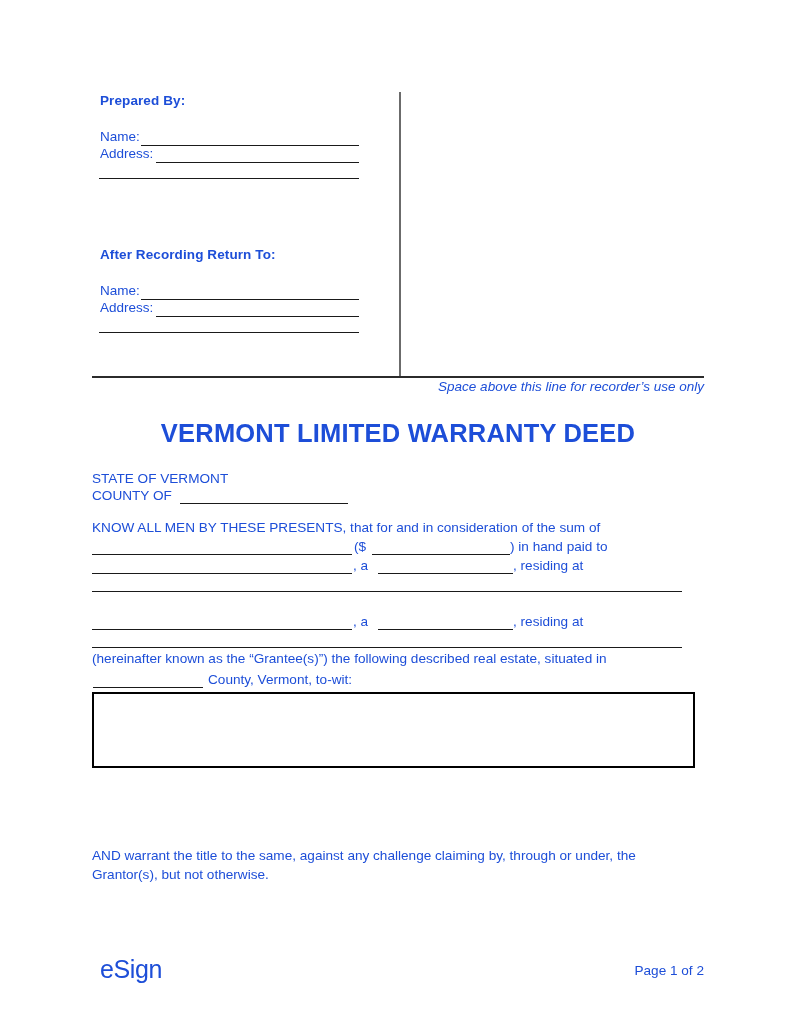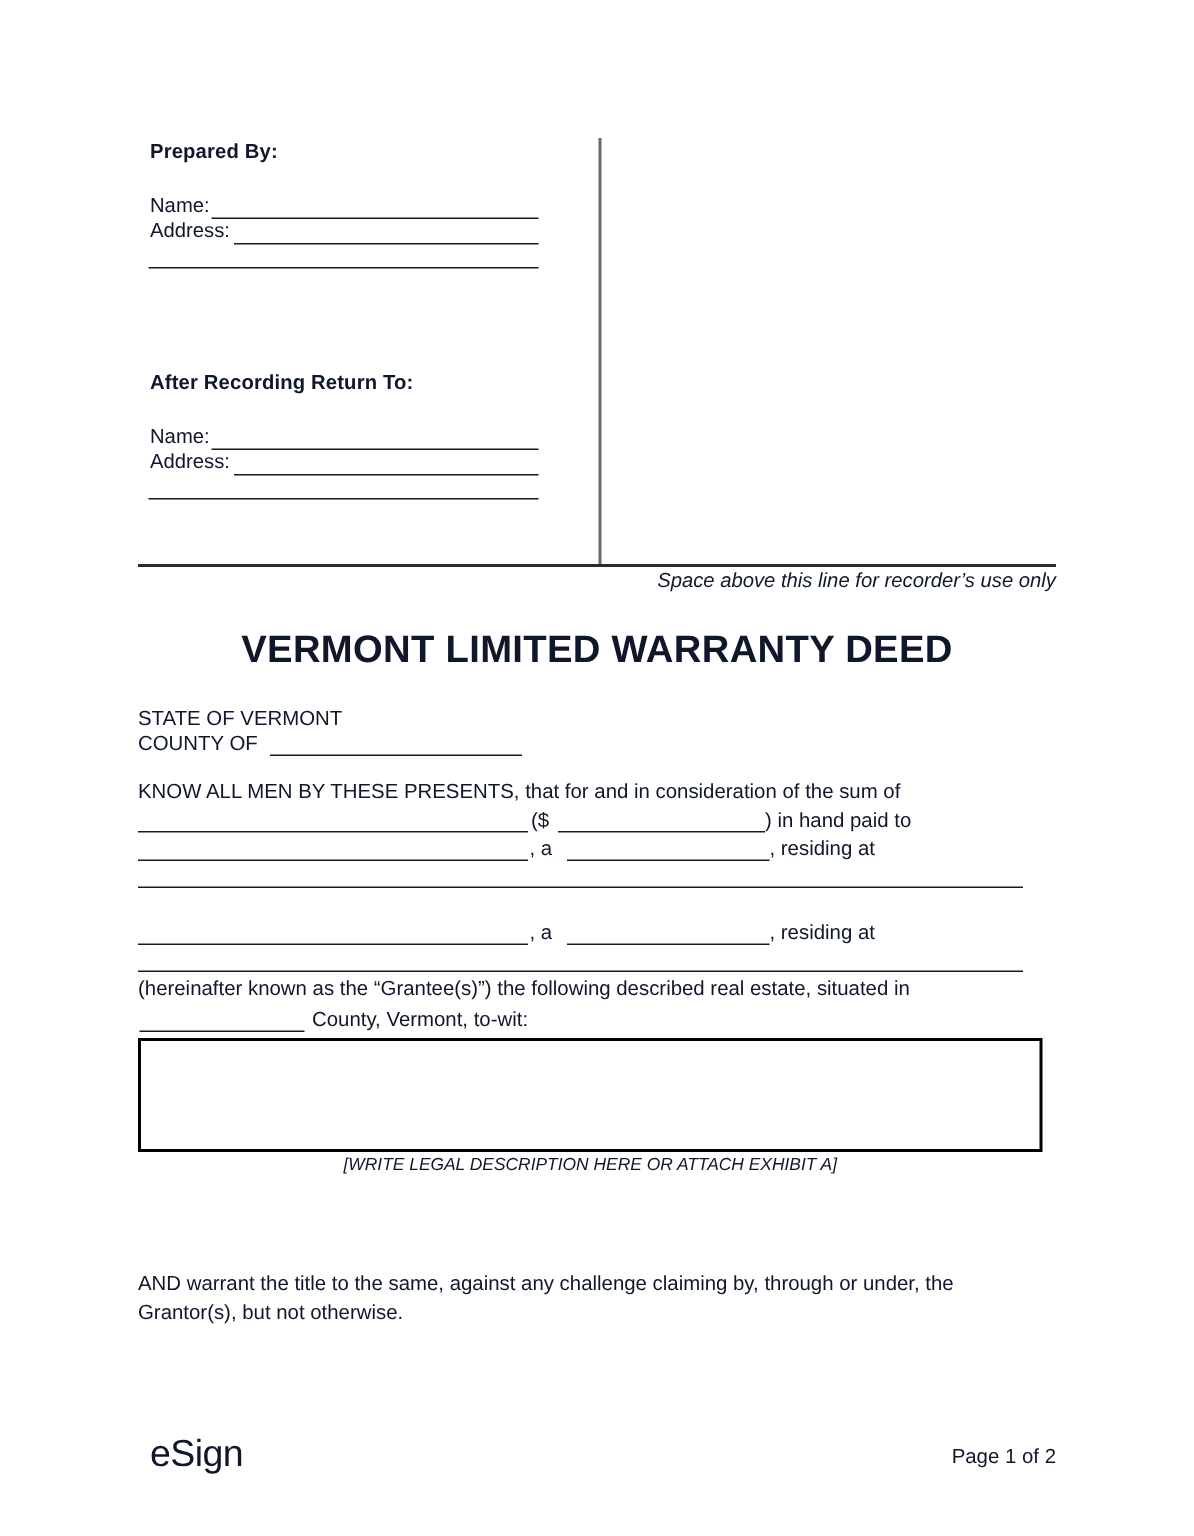--- a/index.html
+++ b/index.html
@@ -6,21 +6,21 @@
     margin: 0;
     padding: 0;
     background: #ffffff;
   }
   .page {
     position: relative;
     width: 796px;
     height: 1024px;
     background: #ffffff;
     font-family: "Liberation Sans", sans-serif;
-    color: #0f172a;
+    color: #1d4ed8;
     overflow: hidden;
   }
 
   
   .recorder-block {
     position: absolute;
     left: 0;
     top: 0;
     width: 796px;
     height: 392px;
@@ -195,21 +195,20 @@
     <div class="ptext" style="left:513px; top:613px;">, residing at</div>
 
     <div class="rule" style="left:92px; top:647px; width:590px;"></div>
 
     <div class="ptext" style="left:92px; top:650px;">(hereinafter known as the “Grantee(s)”) the following described real estate, situated in</div>
 
     <div class="rule" style="left:93px; top:687px; width:110px;"></div>
     <div class="ptext" style="left:208px; top:671px;">County, Vermont, to-wit:</div>
 
     <div class="legal-box"></div>
-    <div class="legal-caption">[WRITE LEGAL DESCRIPTION HERE OR ATTACH EXHIBIT A]</div>
 
 
     <div class="ptext wrap" style="left:92px; top:847px; width:588px;">AND warrant the title to the same, against any challenge claiming by, through or under, the Grantor(s), but not otherwise.</div>
   </div>
 
   <div class="footer-logo">eSign</div>
   <div class="footer-page">Page 1 of 2</div>
 
 </div>
 

